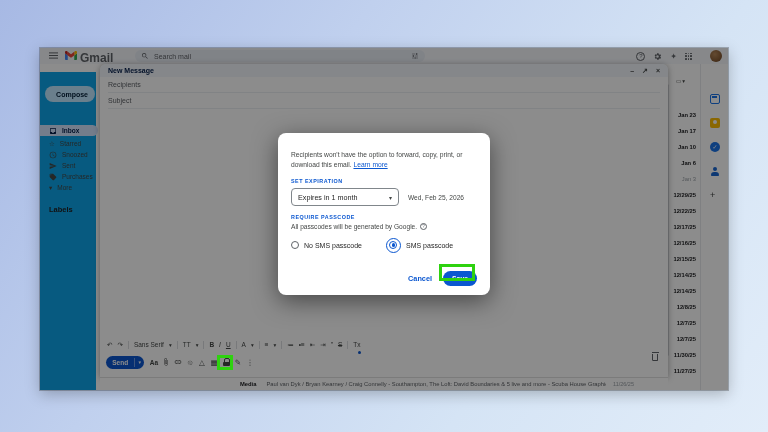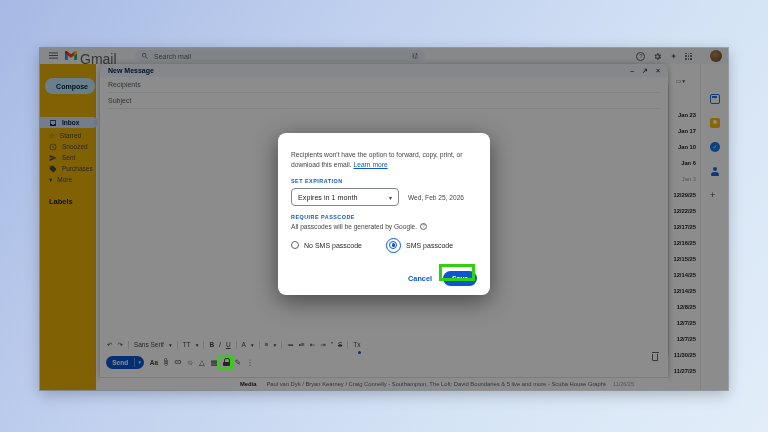--- a/index.html
+++ b/index.html
@@ -10,35 +10,35 @@
 
   
   .gwin { position:absolute; left:40px; top:48px; width:688px; height:342px;
     background:#fff; box-shadow:0 0 0 1px rgba(60,64,67,.35), 0 4px 14px rgba(0,0,0,.25); overflow:hidden; }
 
   
   .ghead { position:absolute; left:0; top:0; width:688px; height:16px; background:#f6f8fc; }
   .burger { position:absolute; left:9px; top:7px; width:9px; height:1.4px; background:#5f6368;
     box-shadow:0 -2.6px 0 #5f6368, 0 2.6px 0 #5f6368; }
   .glogo { position:absolute; left:25px; top:3px; }
-  .gname { position:absolute; left:40px; top:3px; font-size:14px; font-weight:normal; color:#5f6368; }
+  .gname { position:absolute; left:40px; top:3px; font-size:12px; font-weight:bold; color:#5f6368; }
   .gsearch { position:absolute; left:95px; top:2px; width:290px; height:12px; background:#e9eef6;
     border-radius:6px; display:flex; align-items:center; padding:0 6px; gap:5px; }
   .gsearch .ph { font-size:7px; color:#5f6368; flex:1; }
   .hicons { position:absolute; right:36px; top:0; height:16px; display:flex; align-items:center; gap:8px; }
   .circ-q { width:9px; height:9px; border:1px solid #5f6368; border-radius:50%; font-size:6px;
     color:#5f6368; display:flex; align-items:center; justify-content:center; }
   .sparkle { font-size:8px; color:#5f6368; }
   .grid9 { width:7px; height:7px; display:grid; grid-template-columns:repeat(3,1fr); gap:1px; }
   .grid9 i { background:#5f6368; border-radius:50%; }
   .avatar { position:absolute; right:6px; top:2px; width:12px; height:12px; border-radius:50%;
     background:radial-gradient(circle at 40% 35%, #b5875a 0%, #8a5f38 60%, #5e3f23 100%); }
 
   
-  .snav { position:absolute; left:0; top:16px; width:56px; height:326px; background:#eab308; }
+  .snav { position:absolute; left:0; top:24px; width:56px; height:326px; background:#0ea5e9; }
   .compose-btn { position:absolute; left:5px; top:14px; width:50px; height:16px; background:#c2e7ff;
     border-radius:8px; display:flex; align-items:center; gap:4px; padding:0 7px; }
   .compose-btn span { font-size:7px; font-weight:bold; color:#001d35; }
   .nav-item { position:absolute; left:0; width:58px; height:11px; display:flex; align-items:center;
     gap:5px; padding-left:9px; font-size:6.5px; color:#444746; border-radius:0 6px 6px 0; }
   .nav-item.sel { background:#d3e3fd; color:#041e49; font-weight:bold; }
   .labels-h { position:absolute; left:9px; top:133px; font-size:7.5px; font-weight:bold; color:#202124; }
 
   
   .dates { position:absolute; left:630px; top:59px; width:26px; }

